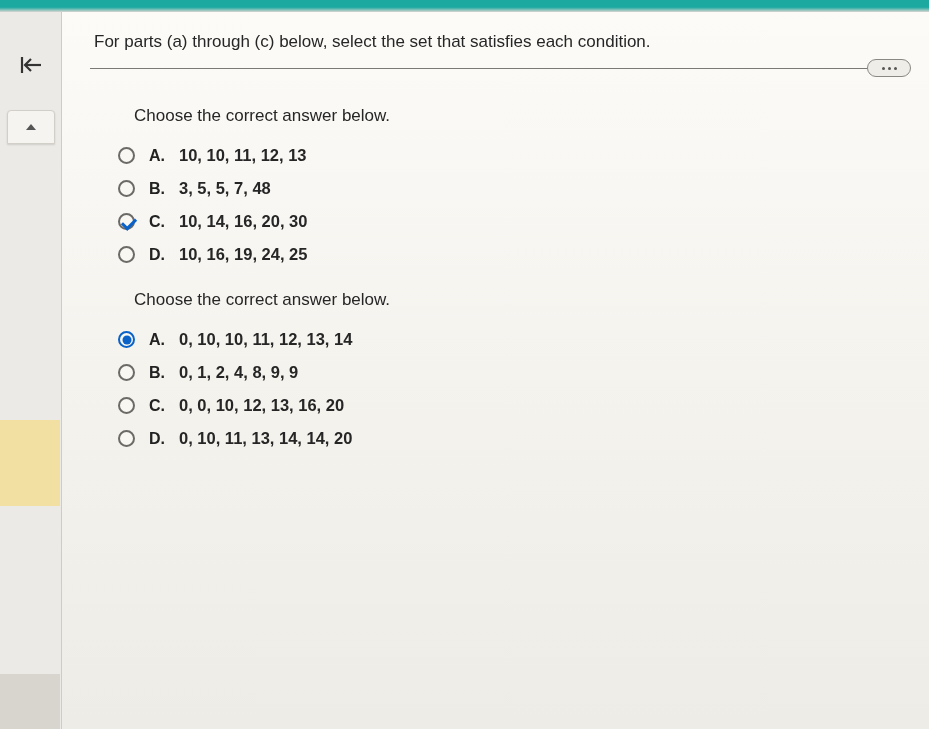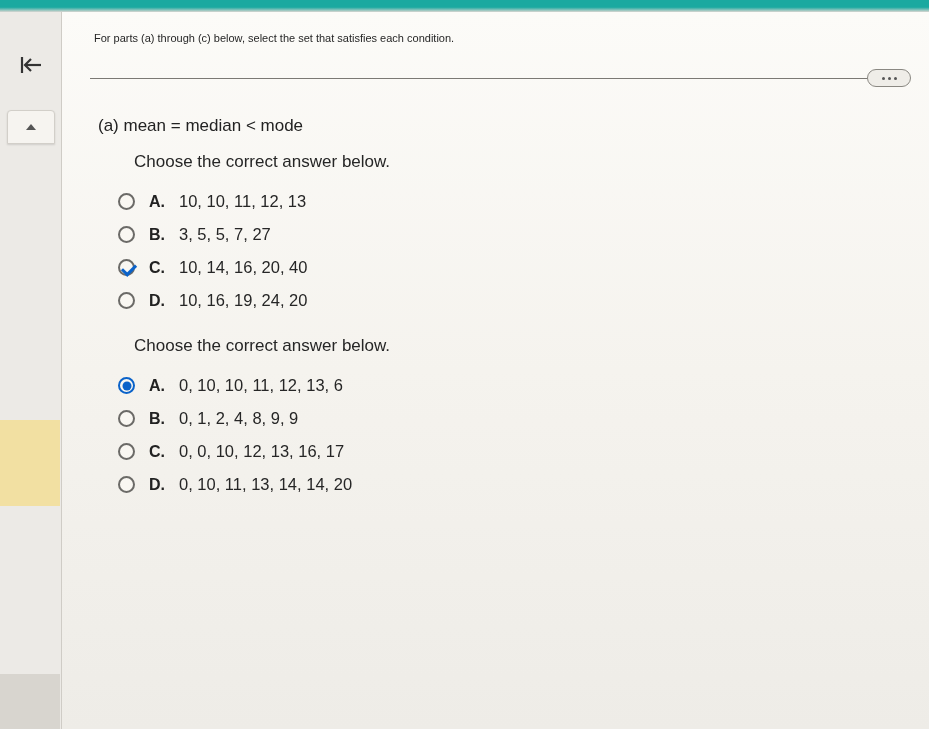--- a/index.html
+++ b/index.html
@@ -75,23 +75,23 @@
   .content {
     position: absolute;
     left: 62px;
     right: 0;
     top: 12px;
     bottom: 0;
     background: linear-gradient(to bottom, #fcfbf8 0%, #f5f3ee 50%, #eeece7 100%);
     padding: 20px 28px 20px 28px;
   }
   .intro {
-    font-size: 11px;
+    font-size: 17px;
     color: #262626;
-    margin-bottom: 34px;
+    margin-bottom: 16px;
     padding-left: 4px;
   }
   .divider-row {
     position: relative;
     height: 2px;
     margin: 0 0 36px 0;
   }
   .divider-line {
     position: absolute;
     left: 0; right: 0; top: 0;
@@ -167,20 +167,21 @@
   .opt-letter {
     font-weight: bold;
     font-size: 16px;
     color: #222;
     margin-right: 10px;
     min-width: 20px;
   }
   .opt-text {
     font-size: 16.5px;
     color: #262626;
+    font-weight: bold;
   }
 </style>
 </head>
 <body>
 
 <div class="top-bar"></div>
 
 <div class="left-col">
   <div class="collapse-btn">
     <svg viewBox="0 0 24 20">
@@ -200,63 +201,62 @@
   <div class="divider-row">
     <div class="divider-line"></div>
     <div class="ellipsis-pill">
       <span></span>
       <span></span>
       <span></span>
     </div>
   </div>
 
   <div class="part">
-    <div class="part-label">(a) mean = median &lt; mode</div>
     <div class="part-instruction">Choose the correct answer below.</div>
     <div class="options">
       <div class="option-row">
         <div class="radio"></div>
         <span class="opt-letter">A.</span>
         <span class="opt-text">10, 10, 11, 12, 13</span>
       </div>
       <div class="option-row">
         <div class="radio"></div>
         <span class="opt-letter">B.</span>
-        <span class="opt-text">3, 5, 5, 7, 27</span>
+        <span class="opt-text">3, 5, 5, 7, 48</span>
       </div>
       <div class="option-row">
         <div class="radio checked"></div>
         <span class="opt-letter">C.</span>
-        <span class="opt-text">10, 14, 16, 20, 40</span>
+        <span class="opt-text">10, 14, 16, 20, 30</span>
       </div>
       <div class="option-row">
         <div class="radio"></div>
         <span class="opt-letter">D.</span>
-        <span class="opt-text">10, 16, 19, 24, 20</span>
+        <span class="opt-text">10, 16, 19, 24, 25</span>
       </div>
     </div>
   </div>
 
   <div class="part">
     <div class="part-instruction">Choose the correct answer below.</div>
     <div class="options">
       <div class="option-row">
         <div class="radio selected"></div>
         <span class="opt-letter">A.</span>
-        <span class="opt-text">0, 10, 10, 11, 12, 13, 6</span>
+        <span class="opt-text">0, 10, 10, 11, 12, 13, 14</span>
       </div>
       <div class="option-row">
         <div class="radio"></div>
         <span class="opt-letter">B.</span>
         <span class="opt-text">0, 1, 2, 4, 8, 9, 9</span>
       </div>
       <div class="option-row">
         <div class="radio"></div>
         <span class="opt-letter">C.</span>
-        <span class="opt-text">0, 0, 10, 12, 13, 16, 17</span>
+        <span class="opt-text">0, 0, 10, 12, 13, 16, 20</span>
       </div>
       <div class="option-row">
         <div class="radio"></div>
         <span class="opt-letter">D.</span>
         <span class="opt-text">0, 10, 11, 13, 14, 14, 20</span>
       </div>
     </div>
   </div>
 
 </div>

